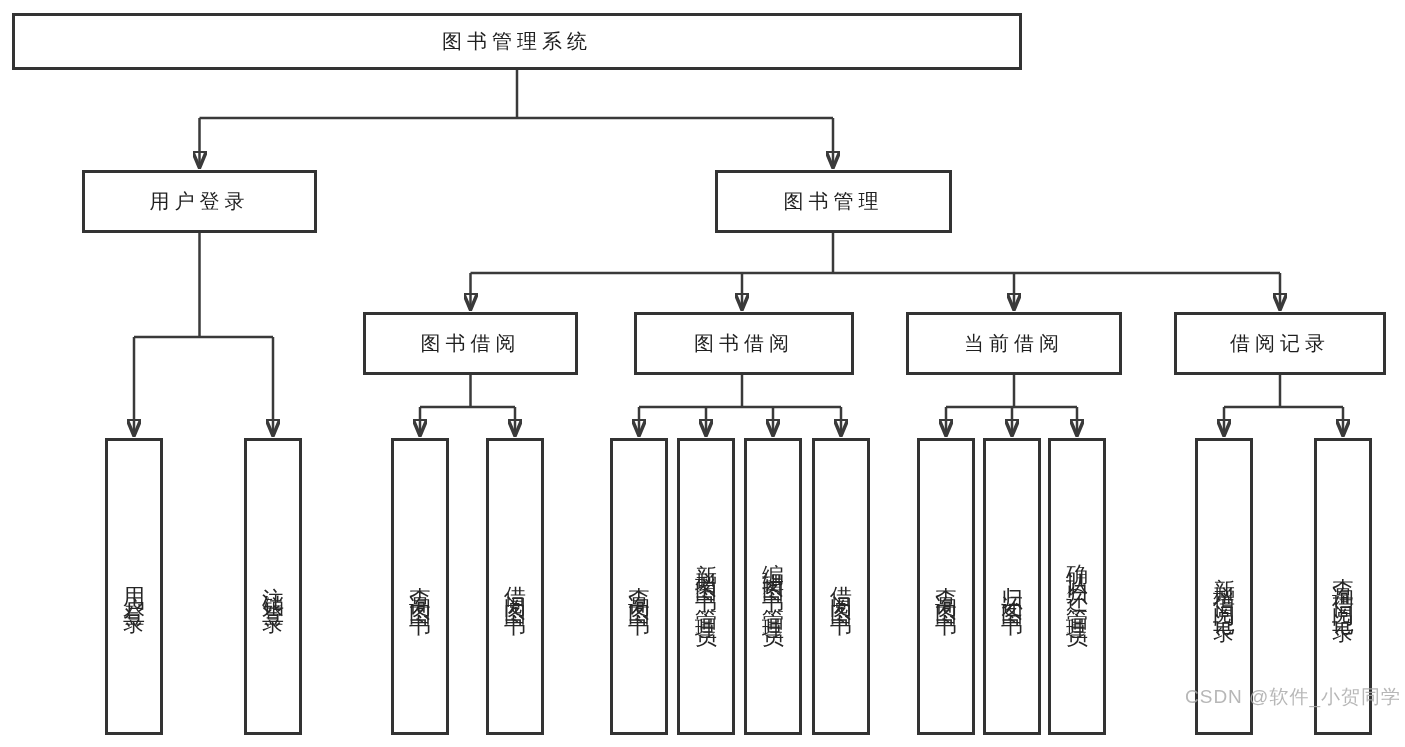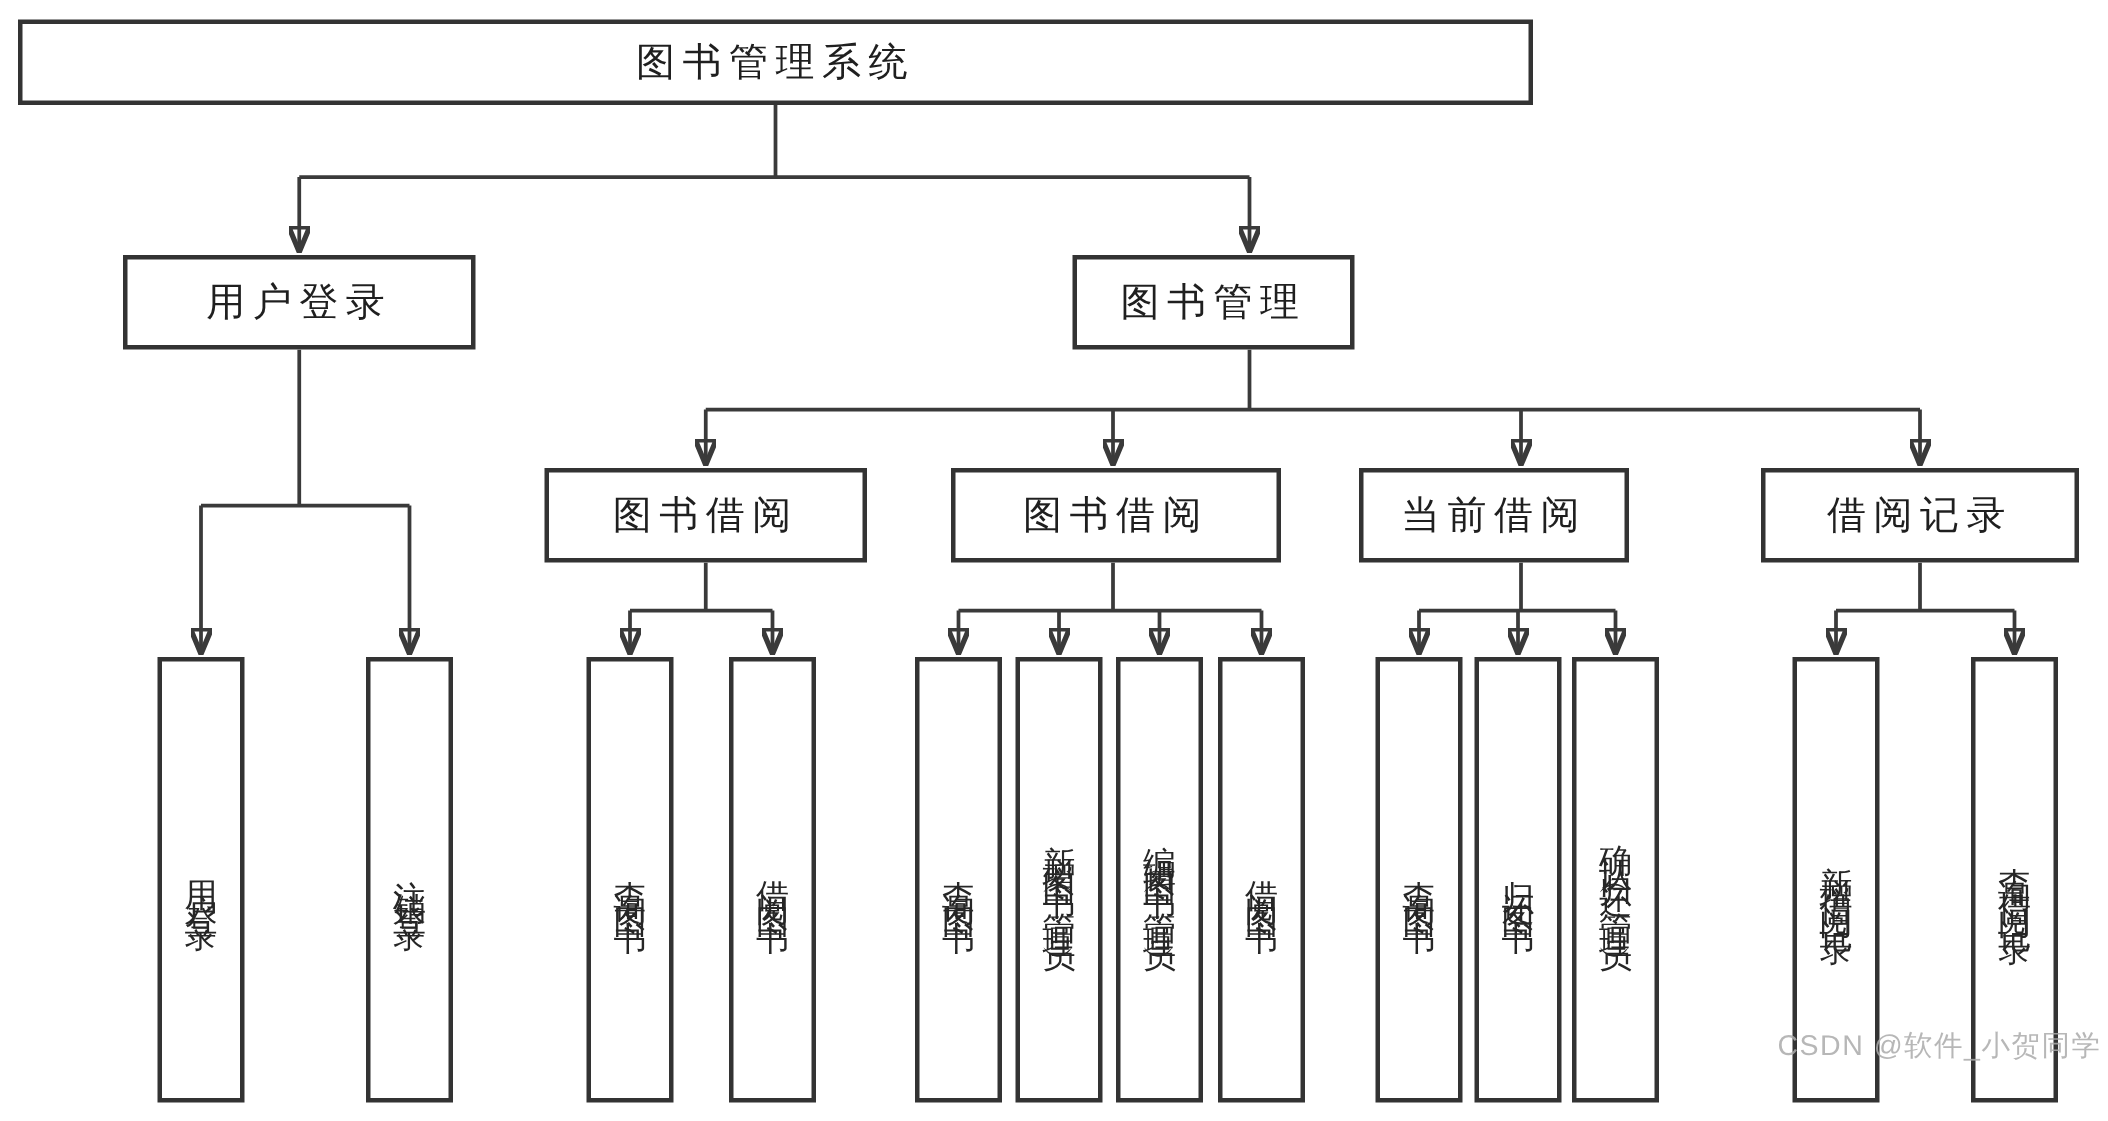--- a/index.html
+++ b/index.html
@@ -31,34 +31,34 @@
     position: absolute;
     box-sizing: border-box;
     background: #ffffff;
     border: 3px solid #333333;
     display: flex;
     align-items: center;
     justify-content: center;
     color: #1f1f1f;
   }
   .node-h {
-    font-size: 26px;
+    font-size: 20px;
     letter-spacing: 5px;
     white-space: nowrap;
   }
   
   .root   { left: 12px;  top: 13px;  width: 1010px; height: 57px; }
   
   .l2-a   { left: 82px;  top: 170px; width: 235px;  height: 63px; }
-  .l2-b   { left: 715px; top: 170px; width: 188px;  height: 63px; }
+  .l2-b   { left: 715px; top: 170px; width: 237px;  height: 63px; }
   
   .l3     { top: 312px; height: 63px; }
   .l3-0   { left: 363px;  width: 215px; }
   .l3-1   { left: 634px;  width: 220px; }
-  .l3-2   { left: 906px;  width: 180px; }
+  .l3-2   { left: 906px;  width: 216px; }
   .l3-3   { left: 1174px; width: 212px; }
   
   .leaf   { top: 438px; height: 297px; width: 58px; }
   .leaf .vtext {
     writing-mode: vertical-rl;
     text-orientation: mixed;
     font-size: 22px;
     letter-spacing: 9px;
     line-height: 1;
     color: #262626;

